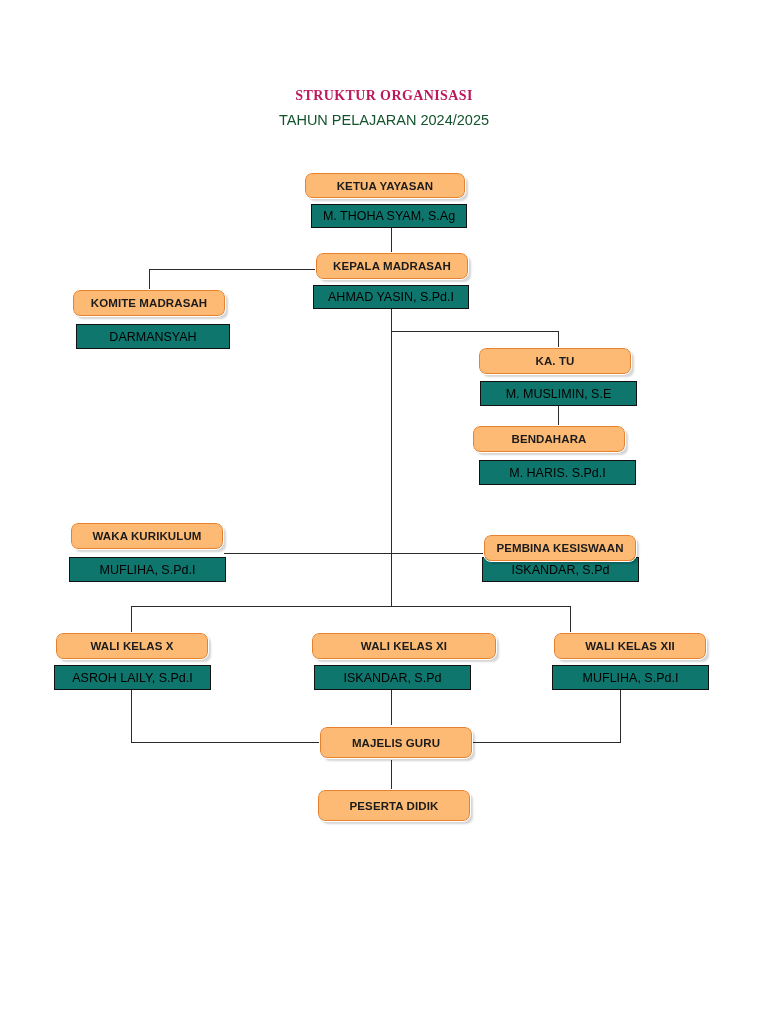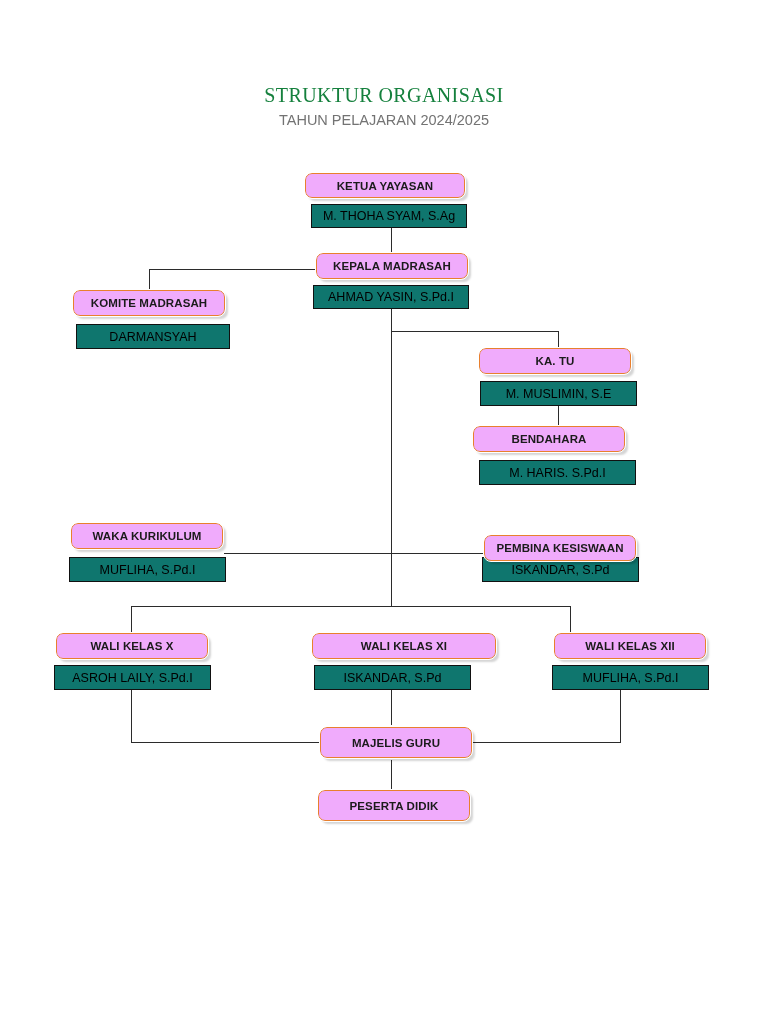--- a/index.html
+++ b/index.html
@@ -20,51 +20,51 @@
   .title-block {
     position: absolute;
     left: 0;
     top: 84px;
     width: 768px;
     text-align: center;
   }
   .title-line-1,
   .title-line-2 {
     font-family: "Liberation Serif", serif;
-    font-weight: normal;
-    font-size: 20px;
+    font-weight: bold;
+    font-size: 14px;
     letter-spacing: 0.4px;
-    color: #15803d;
+    color: #be185d;
     line-height: 23px;
     white-space: nowrap;
   }
   .title-line-3 {
     font-family: "Liberation Sans", sans-serif;
     font-weight: normal;
     font-size: 14.5px;
-    color: #737373;
+    color: #14532d;
     line-height: 22px;
     margin-top: 2px;
     white-space: nowrap;
   }
 
   
   .line {
     position: absolute;
     background: #2b2b2b;
     z-index: 1;
   }
   .line.h { height: 1.4px; }
   .line.v { width: 1.4px; }
 
   
   .role-box {
     position: absolute;
     box-sizing: border-box;
-    background: #f0abfc;
+    background: #fdba74;
     border: 1px solid #E8802E;
     border-radius: 7px;
     box-shadow: 3px 3px 2px rgba(0,0,0,0.17);
     display: flex;
     align-items: center;
     justify-content: center;
     z-index: 3;
     outline: 1.5px solid #ffffff;
   }
   .role-box .role-label {

